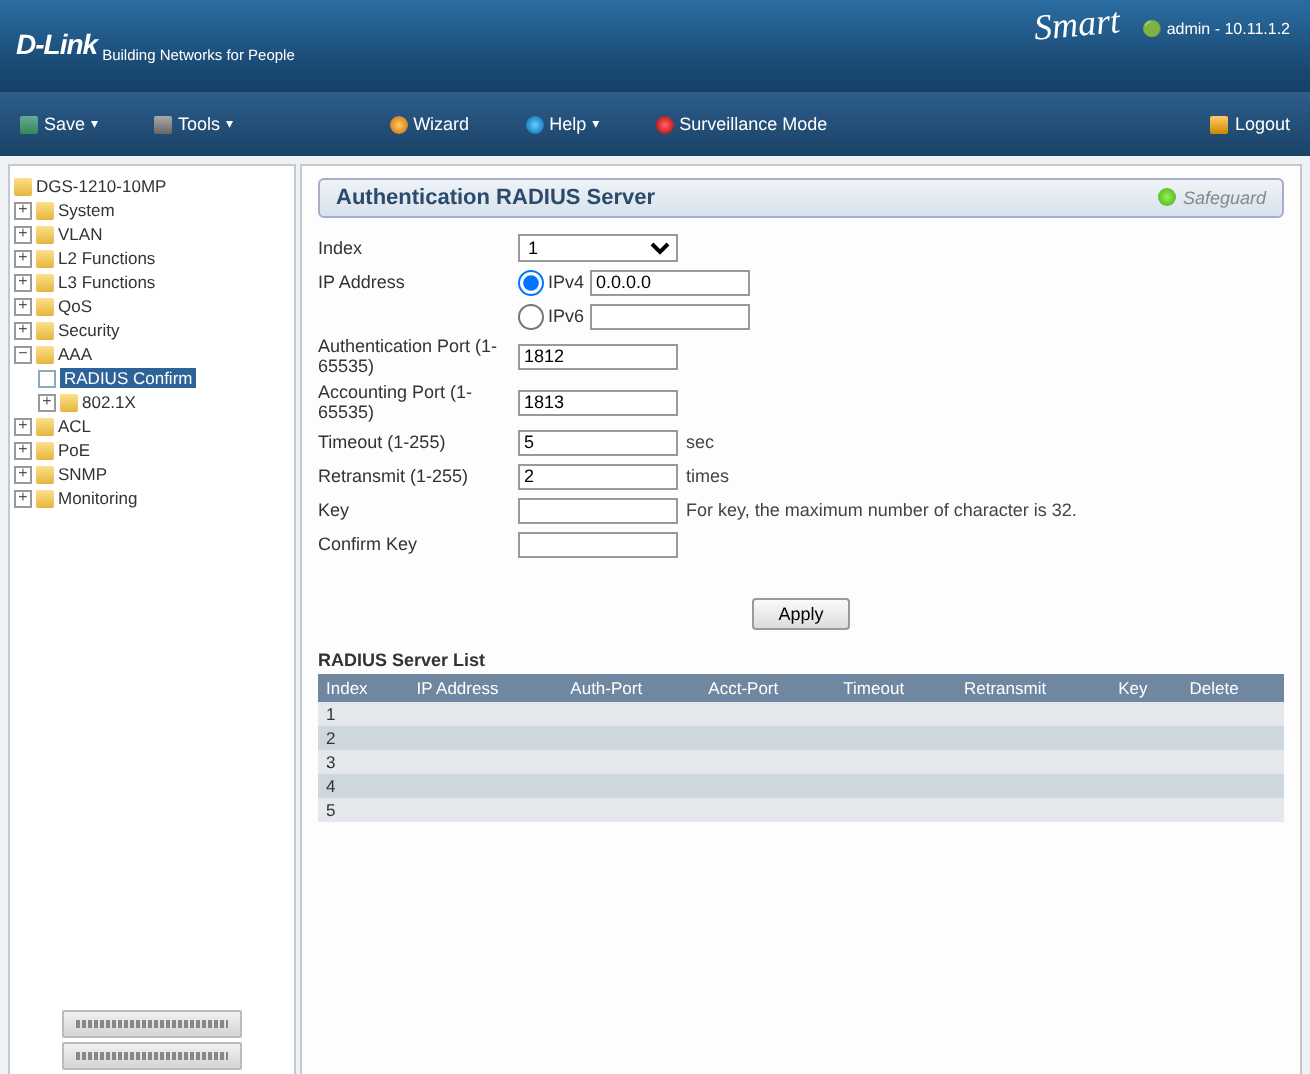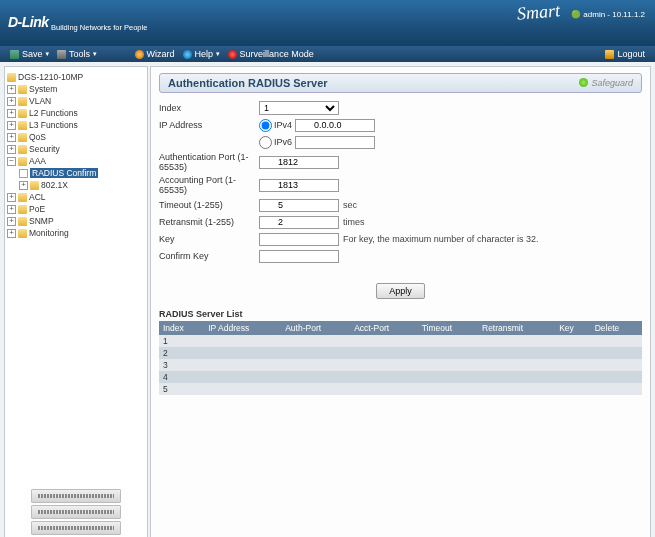--- a/index.html
+++ b/index.html
@@ -1,21 +1,21 @@
 <!DOCTYPE html>
 <html><head>
 <meta charset="utf-8">
 <style>
 * { box-sizing: border-box; margin: 0; padding: 0; font-family: Arial, sans-serif; }
 body { width: 655px; height: 537px; background: #eef2f5; font-size: 9px; overflow: hidden; }
 .header { height: 46px; background: linear-gradient(180deg,#2a6da3,#1d4f7a 60%,#134066); display: flex; align-items: center; padding: 0 8px; color: #fff; position: relative; }
 .logo { font-weight: bold; font-size: 14px; font-style: italic; letter-spacing: -0.5px; }
 .smart { position: absolute; right: 95px; top: 2px; font-family: cursive; font-style: italic; font-size: 18px; transform: rotate(-5deg); }
 .admin { position: absolute; right: 10px; top: 10px; font-size: 8px; }
-.menubar { height: 16px; background: linear-gradient(180deg,#2d5d8b,#1a4266); display: flex; align-items: center; color: #fff; font-size: 9px; padding: 0 6px; gap: 0; }
+.menubar { height: 32px; background: linear-gradient(180deg,#2d5d8b,#1a4266); display: flex; align-items: center; color: #fff; font-size: 9px; padding: 0 6px; gap: 20px; }
 .menubar .mi { display: flex; align-items: center; gap: 3px; padding: 0 4px; cursor: pointer; }
 .menubar .spacer { flex: 1; }
 .ic { width: 9px; height: 9px; display: inline-block; }
 .ic-save { background: linear-gradient(#6a9,#385); border-radius: 1px; }
 .ic-tools { background: linear-gradient(#aaa,#666); border-radius: 1px; }
 .ic-wiz { background: radial-gradient(circle,#fc6,#c60); border-radius: 50%; }
 .ic-help { background: radial-gradient(circle,#6cf,#06a); border-radius: 50%; }
 .ic-surv { background: radial-gradient(circle,#f66,#a00); border-radius: 50%; }
 .ic-user { background: linear-gradient(#fc6,#c80); border-radius: 1px; }
 .arrow { font-size: 7px; }
@@ -34,21 +34,21 @@
 .switch-stack .sw::after { content: ""; position: absolute; left: 6px; right: 6px; top: 4px; bottom: 4px; background: repeating-linear-gradient(90deg,#888 0 2px,transparent 2px 3px); }
 .main { flex: 1; margin: 4px 4px 4px 2px; background: #fdfdfd; border: 1px solid #c4c9cf; overflow: auto; }
 .content { padding: 6px 8px; }
 .titlebar { background: linear-gradient(180deg,#eef3f7,#d7e2ec); border: 1px solid #aac; border-radius: 3px; padding: 3px 8px; display: flex; align-items: center; margin-bottom: 8px; }
 .titlebar h2 { font-size: 11px; font-weight: bold; color: #2c4a6b; flex: 1; }
 .safeguard { color: #888; font-size: 9px; font-style: italic; display: flex; align-items: flex-start; gap: 3px; }
 .sg-dot { width: 9px; height: 9px; background: radial-gradient(circle,#9e5,#4a1); border-radius: 50%; }
 .form { font-size: 9px; color: #333; }
 .row { display: flex; align-items: center; margin-bottom: 3px; min-height: 14px; }
 .row label { width: 100px; }
-.row input[type=text] { height: 13px; border: 1px solid #999; font-size: 9px; padding: 0 18px; }
+.row input[type=text] { height: 13px; border: 1px solid #999; font-size: 9px; padding: 0 2px; }
 .row .w80 { width: 80px; }
 .row .hint { margin-left: 4px; color: #444; }
 .radio { margin-right: 2px; }
 select.idx { width: 80px; height: 14px; border: 1px solid #999; font-size: 9px; background: #fff; }
 .apply-row { display: flex; justify-content: center; margin: 20px 0 10px; }
 .btn { background: linear-gradient(180deg,#fafafa,#dcdcdc); border: 1px solid #9a9a9a; padding: 2px 12px; font-size: 9px; cursor: pointer; border-radius: 2px; }
 .list-title { font-weight: bold; font-size: 9px; margin-bottom: 2px; color: #333; }
 table.list { width: 100%; border-collapse: collapse; font-size: 8.5px; }
 table.list th { background: #6f87a0; color: #fff; text-align: left; padding: 2px 4px; font-weight: normal; }
 table.list td { padding: 1px 4px; height: 11px; }

